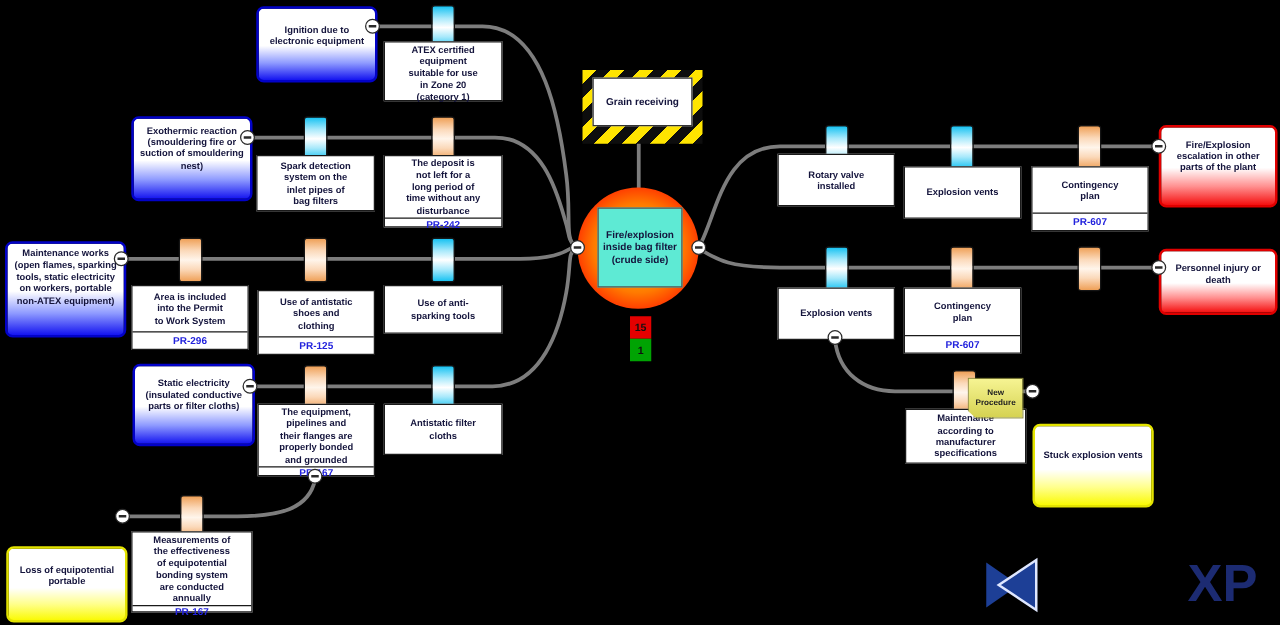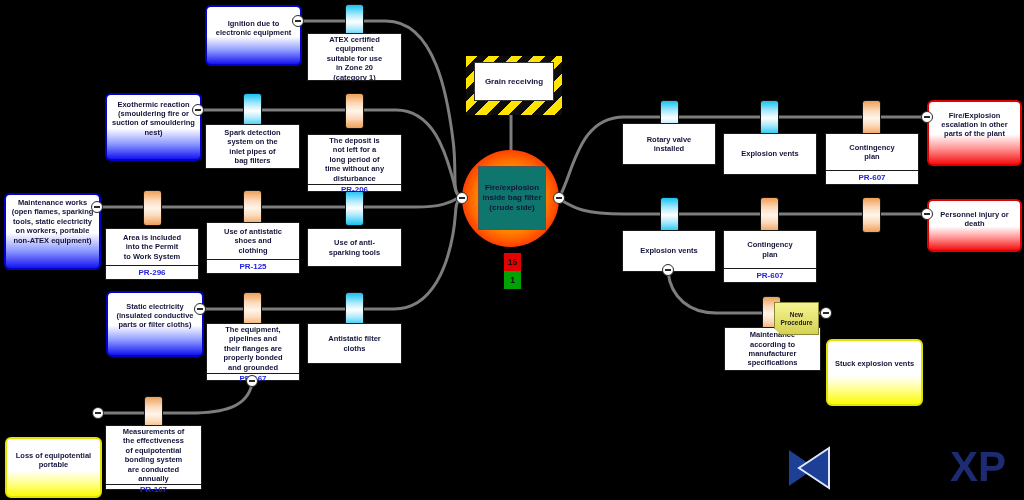--- a/index.html
+++ b/index.html
@@ -30,21 +30,21 @@
   .conn i{display:block;width:6px;height:2px;background:#2a2a2a;}
 
   .hazard{position:absolute;left:466px;top:56px;width:96px;height:59px;z-index:4;
           background:repeating-linear-gradient(135deg,#ffe400 0 8px,#0d0d0d 8px 16px);}
   .hazard-inner{position:absolute;left:8px;right:8px;top:6px;height:37px;background:#fff;border:1px solid #333;
           display:flex;align-items:center;justify-content:center;text-align:center;
           font-size:8px;font-weight:bold;color:#14143c;}
 
   .circle{position:absolute;left:462px;top:150px;width:97px;height:97px;border-radius:50%;z-index:4;
           background:radial-gradient(circle,#ffb200 22%,#ff7a00 52%,#ff1c00 82%,#f20000 100%);}
-  .circle-label{position:absolute;left:478px;top:166px;width:66px;height:62px;background:#0f766e;border:1px solid #555;
+  .circle-label{position:absolute;left:478px;top:166px;width:66px;height:62px;background:#5eead4;border:1px solid #555;
           display:flex;align-items:center;justify-content:center;text-align:center;
           font-size:8px;line-height:1.25;font-weight:bold;color:#14143c;z-index:5;}
 
   .badge{position:absolute;width:17px;height:18px;display:flex;align-items:center;justify-content:center;
          font-size:8.5px;font-weight:bold;color:#111;z-index:4;}
   .badge.hi{left:504px;top:253px;background:#e40000;}
   .badge.lo{left:504px;top:271px;background:#00a303;}
 
   .note{position:absolute;left:774px;top:302px;width:43px;height:31px;z-index:7;
         background:linear-gradient(180deg,#f6f493,#d5d251);border:1px solid #8a8a3a;
@@ -97,29 +97,29 @@
   <div class="tab orange" style="left:243px;top:292px"></div>
   <div class="tab cyan" style="left:345px;top:292px"></div>
   <div class="tab orange" style="left:144px;top:396px"></div>
 
   <div class="barrier" style="left:307px;top:33px;width:93px;height:46px">
     <div class="btxt">ATEX certified equipment suitable for use in Zone 20 (category 1)</div>
   </div>
   <div class="barrier" style="left:205px;top:124px;width:93px;height:43px">
     <div class="btxt">Spark detection system on the inlet pipes of bag filters</div>
   </div>
-  <div class="barrier" style="left:307px;top:134px;width:93px;height:56px">
+  <div class="barrier" style="left:307px;top:124px;width:93px;height:56px">
     <div class="btxt">The deposit is not left for a long period of time without any disturbance</div>
-    <div class="pr">PR-206</div>
+    <div class="pr">PR-242</div>
   </div>
   <div class="barrier" style="left:105px;top:228px;width:92px;height:50px">
     <div class="btxt">Area is included into the Permit to Work System</div>
     <div class="pr">PR-296</div>
   </div>
-  <div class="barrier" style="left:206px;top:222px;width:92px;height:50px">
+  <div class="barrier" style="left:206px;top:232px;width:92px;height:50px">
     <div class="btxt">Use of antistatic shoes and clothing</div>
     <div class="pr">PR-125</div>
   </div>
   <div class="barrier" style="left:307px;top:228px;width:93px;height:37px">
     <div class="btxt">Use of anti-sparking tools</div>
   </div>
   <div class="barrier" style="left:206px;top:323px;width:92px;height:56px">
     <div class="btxt">The equipment, pipelines and their flanges are properly bonded and grounded</div>
     <div class="pr">PR-167</div>
   </div>

